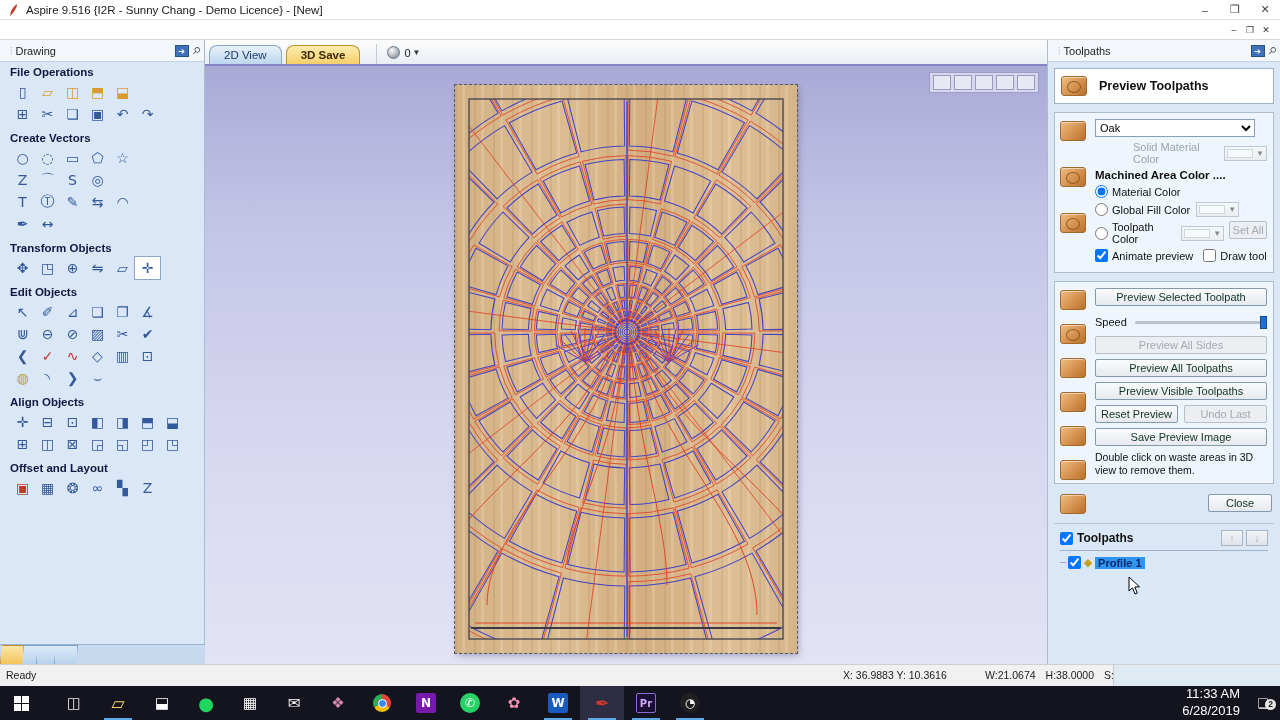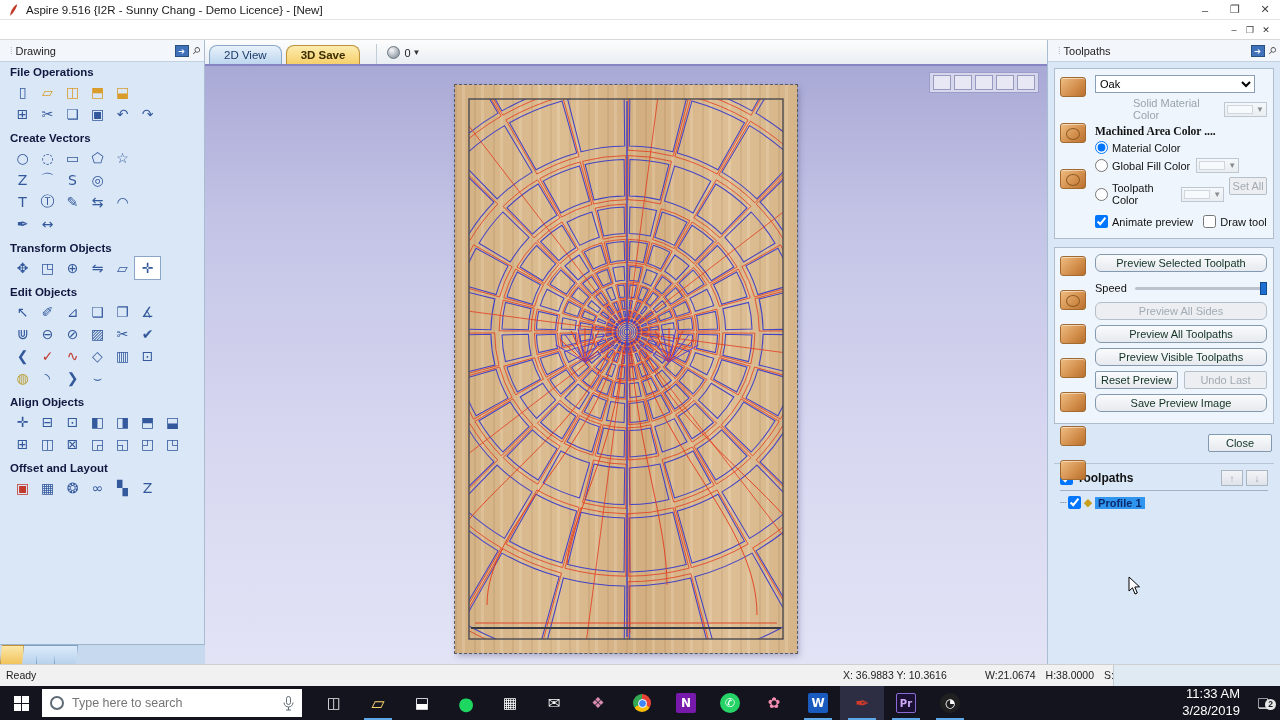--- a/index.html
+++ b/index.html
@@ -102,26 +102,26 @@
     padding:6px 6px 6px 40px; margin-bottom:8px; }
   .gb-icons { position:absolute; left:5px; top:8px; display:flex; flex-direction:column; gap:26px; }
   .row { display:flex; align-items:center; margin-bottom:4px; }
   select.oak { width:160px; height:18px; font-size:11px; border:1px solid #8aa0b8; background:#fff; }
   .dim { color:#9aa4ae;margin-left:38px; }
   .swatch-dd { display:inline-flex; align-items:center; border:1px solid #9aa4ae;
     background:linear-gradient(#fcfcfc,#e8e8e8); height:15px; padding:1px 2px; margin-left:6px; }
   .swatch { width:26px; height:9px; background:#fff; border:1px solid #b9bec4; }
   .swatch-dd .caret { margin-left:3px; }
   .swatch-dd.disabled { opacity:.55; }
-  .bold-label { font-weight:bold; font-size:11.5px;font-family:Liberation Serif, serif; }
+  .bold-label { font-weight:bold; font-size:11.5px; }
   .radio-row input, .chk-row input { margin-right:4px; }
   .btn { display:block; height:18px; font-size:11px; color:#132; text-align:center;
     background:linear-gradient(#fafbfc,#e6e9ee); border:1px solid #8399af; border-radius:2px;
     line-height:16px; margin-bottom:5px; }
-  .btn.wide { width:100%;border-radius:6px; }
+  .btn.wide { width:100%; }
   .btn.disabled { color:#a2abb4; border-color:#b4bfca; background:#eceef1; }
   .transport { display:flex; gap:4px; margin-bottom:5px; }
   .speed-row { display:flex; align-items:center; margin:2px 0 8px 0;text-align:center; }
   .speed-row .slider { position:relative; flex:1; height:3px; background:#b9c2cd; margin-left:8px; border-radius:2px; }
   .slider .handle { position:absolute; right:0; top:-5px; width:7px; height:13px; background:#1f6fd0; border:1px solid #114b92; }
   .note-row { display:flex; gap:6px; align-items:flex-start; margin-top:2px; }
   .note-text { font-size:10.5px; line-height:1.25; }
   .close-row { text-align:right; padding:2px 2px 6px 0; border-bottom:1px solid #b7c6d6; }
   .btn.close-btn { display:inline-block; width:64px; }
 
@@ -944,20 +944,24 @@
   </div>
 
   <div class="right-panel">
     <div class="panel-header">
       <span class="grip">⁞</span>
       <span class="ph-title">Toolpaths</span>
       <span class="dock-ico">➔</span>
       <span class="pin-ico">⚲</span>
     </div>
     <div class="rp-body">
+      <div class="preview-title-box">
+        <span class="thumb round"></span>
+        <span class="big-label">Preview Toolpaths</span>
+      </div>
 
       <div class="groupbox">
         <div class="gb-icons">
           <span class="thumb"></span>
           <span class="thumb round"></span>
           <span class="thumb round"></span>
         </div>
         <div class="row">
           <select class="oak">
             <option>Oak</option>
@@ -985,21 +989,21 @@
               <span class="caret">▼</span>
             </span>
         </div>
         <div class="row radio-row">
           <input type="radio" name="mac" style="">
           <span>Toolpath Color</span>
           <span class="swatch-dd disabled">
               <span class="swatch"></span>
               <span class="caret">▼</span>
             </span>
-          <span class="btn disabled" style="display:inline-block;width:42px;margin:0 0 16px 5px;">Set All</span>
+          <span class="btn disabled" style="display:inline-block;width:42px;margin:0 0 6px 5px;">Set All</span>
         </div>
         <div class="row chk-row">
           <input type="checkbox" checked="" style="">
           <span>Animate preview</span>
           <input type="checkbox" style="margin-left: 10px;">
           <span>Draw tool</span>
         </div>
       </div>
 
       <div class="groupbox">
@@ -1028,20 +1032,23 @@
             </div>
         </div>
         <div class="btn wide disabled">Preview All Sides</div>
         <div class="btn wide">Preview All Toolpaths</div>
         <div class="btn wide">Preview Visible Toolpaths</div>
         <div style="display:flex;gap:6px;">
           <div class="btn" style="flex:1;">Reset Preview</div>
           <div class="btn disabled" style="flex:1;">Undo Last</div>
         </div>
         <div class="btn wide">Save Preview Image</div>
+        <div class="note-row">
+          <span class="note-text">Double click on waste areas in 3D view to remove them.</span>
+        </div>
       </div>
 
       <div class="close-row">
         <span class="btn close-btn">Close</span>
       </div>
 
       <div class="tp-list">
         <div class="tp-list-header">
           <input type="checkbox" checked="" style="">
           <span class="hdr-label">Toolpaths</span>
@@ -1071,28 +1078,20 @@
   </div>
 
   <div class="taskbar">
     <div class="start-btn">
       <span class="win-logo">
           <i></i>
           <i></i>
           <i></i>
           <i></i>
         </span>
-    </div>
-    <div class="search-box">
-      <span class="cortana-ring"></span>
-      <input placeholder="Type here to search" style="">
-      <svg class="mic" width="11" height="15" viewBox="0 0 11 15">
-        <rect x="3.5" y="0.5" width="4" height="8" rx="2" fill="none" stroke="#5f6a75"></rect>
-        <path d="M1 6.5 a4.5 4.5 0 0 0 9 0 M5.5 11 v3 M3 14 h5" fill="none" stroke="#5f6a75"></path>
-      </svg>
     </div>
     <div class="tb-apps" id="tb-apps">
         <div class="tb-app">
           <span style="color: rgb(232, 232, 232);">◫</span>
         </div>
         <div class="tb-app">
           <span style="color: rgb(247, 210, 106); font-size: 17px;">▱</span>
           <span class="u"></span>
         </div>
         <div class="tb-app">
@@ -1146,21 +1145,21 @@
           <span class="tray-ico"></span>
           <span class="tray-ico"></span>
           <span class="tray-ico"></span>
           <span class="tray-ico"></span>
           <span class="tray-ico"></span>
           <span class="tray-ico"></span>
           <span class="tray-ico"></span>
         </span>
       <span class="clock">
         <span>11:33 AM</span><br>
-        <span>3/28/2019</span>
+        <span>6/28/2019</span>
       </span>
       <span class="action-center">❏
         <span class="ac-badge">2</span>
       </span>
     </div>
   </div>
 
   <svg class="cursor" style="left:1128px; top:576px;" width="14" height="20" viewBox="0 0 14 20">
     <path d="M1 1 L1 15 L4.5 11.8 L7 18 L9.3 17 L6.8 11 L11.5 10.8 Z" fill="#fff" stroke="#000" stroke-width="1"></path>
   </svg>

